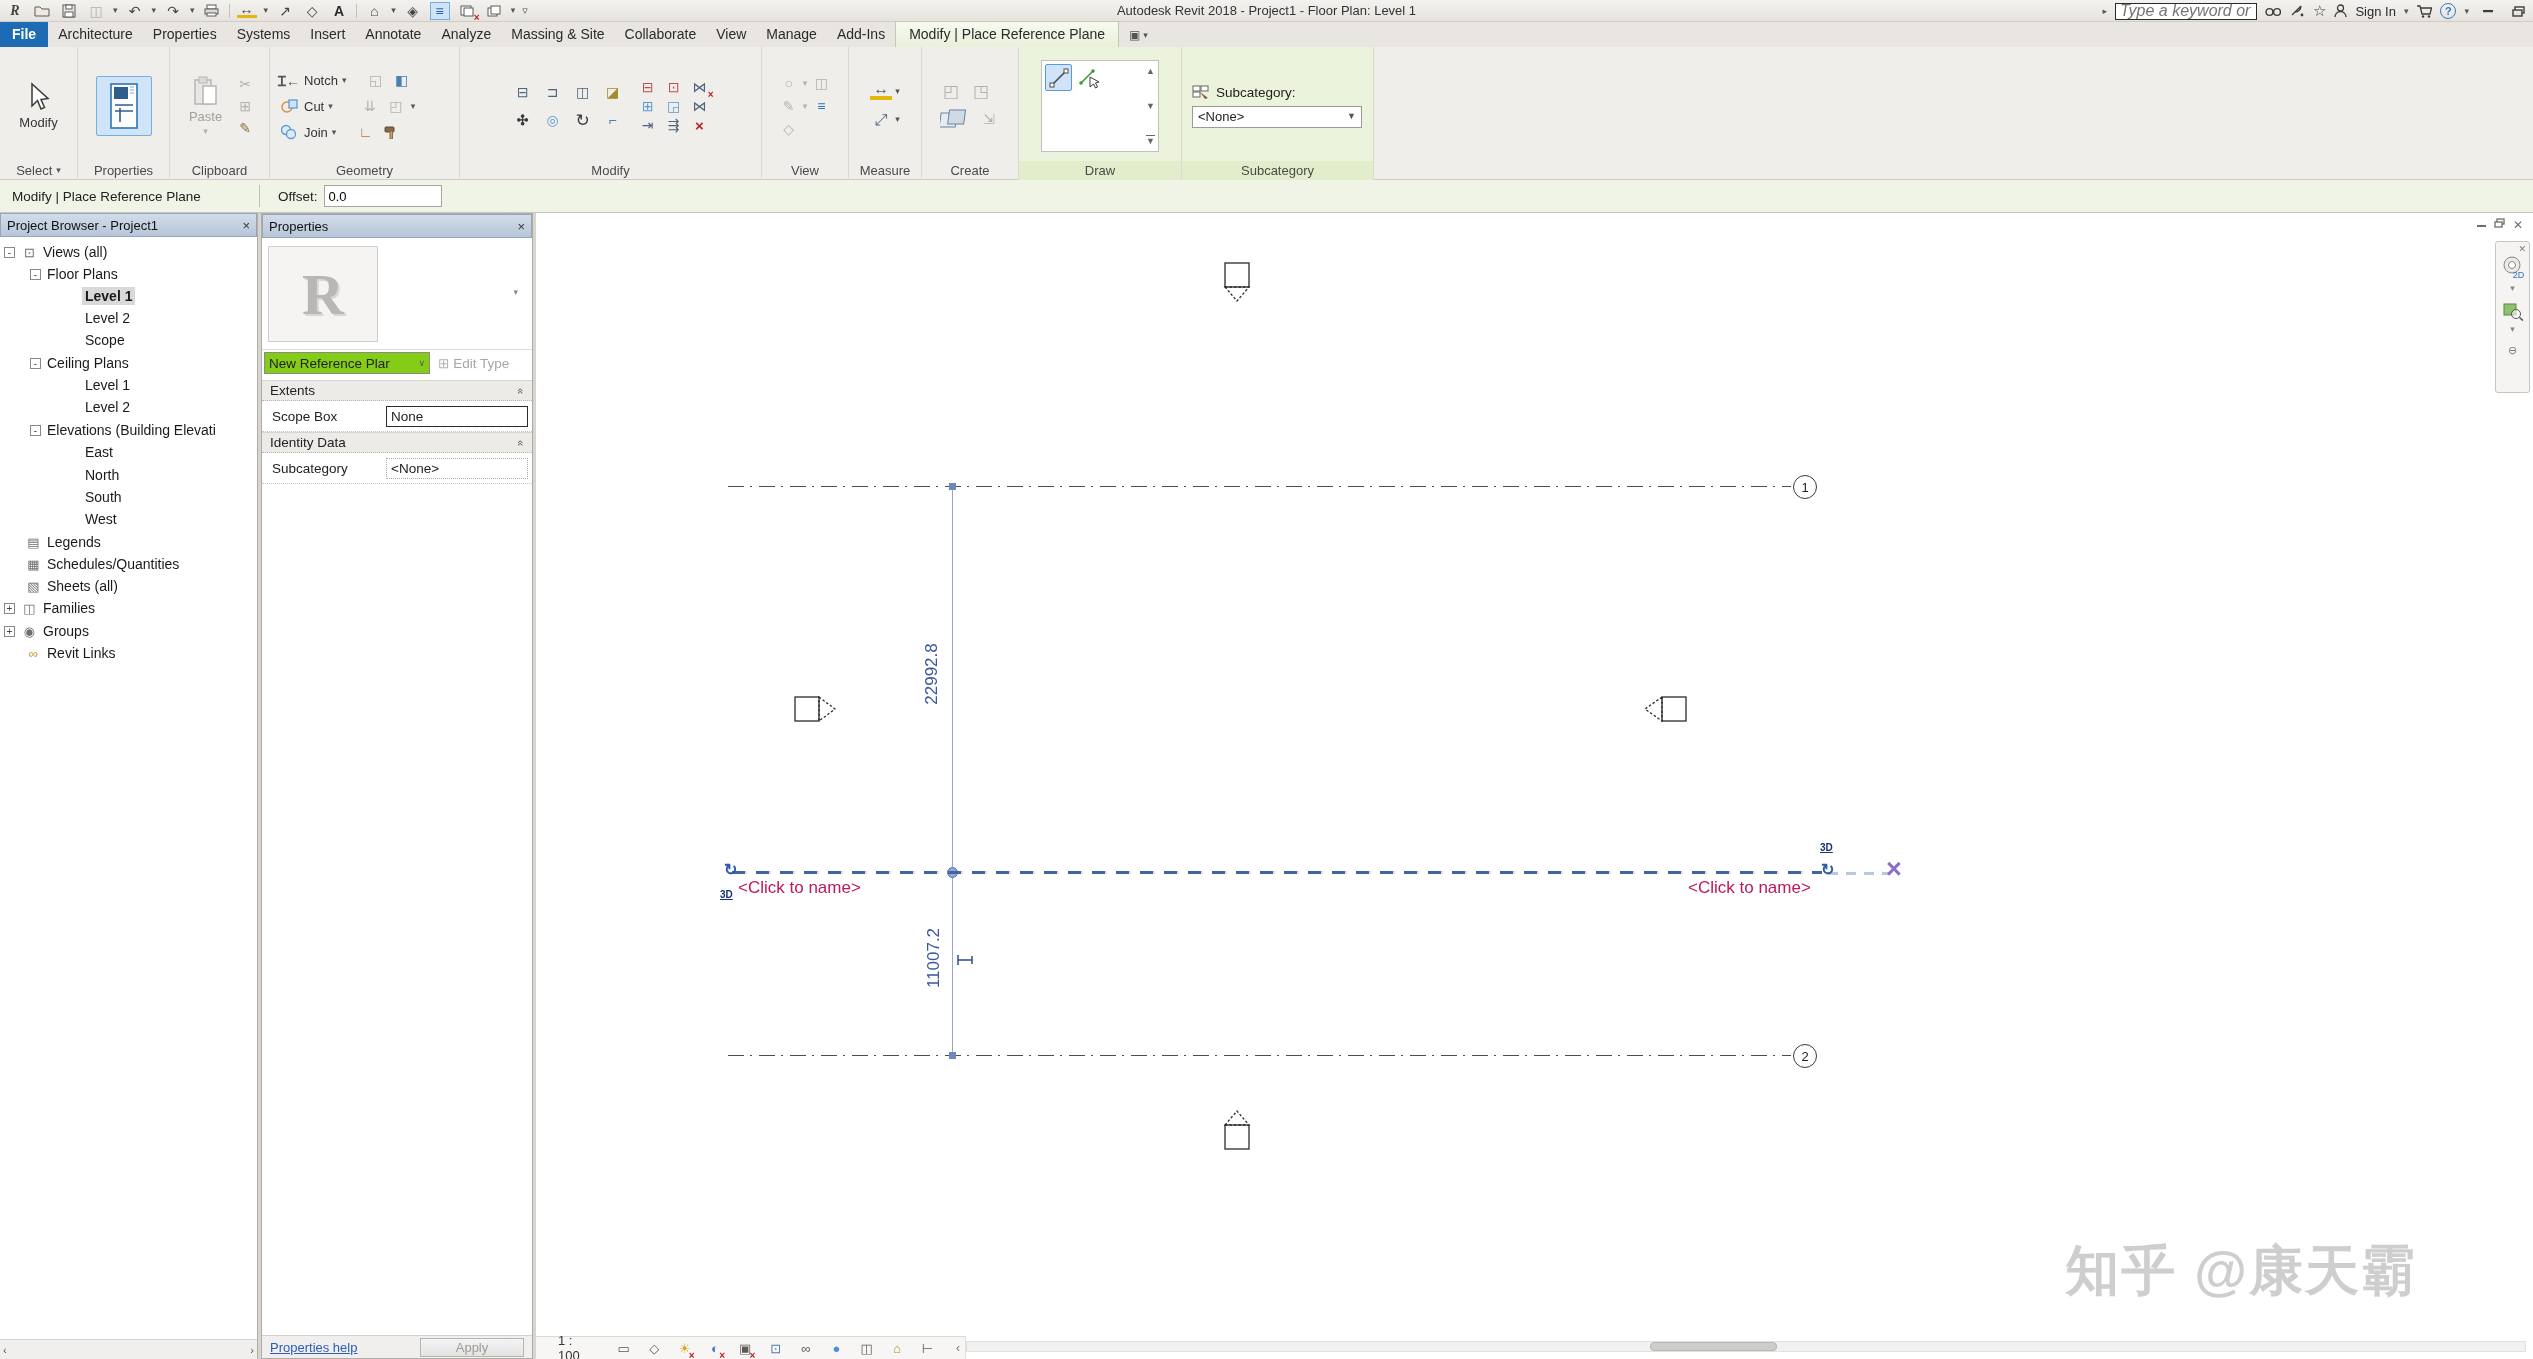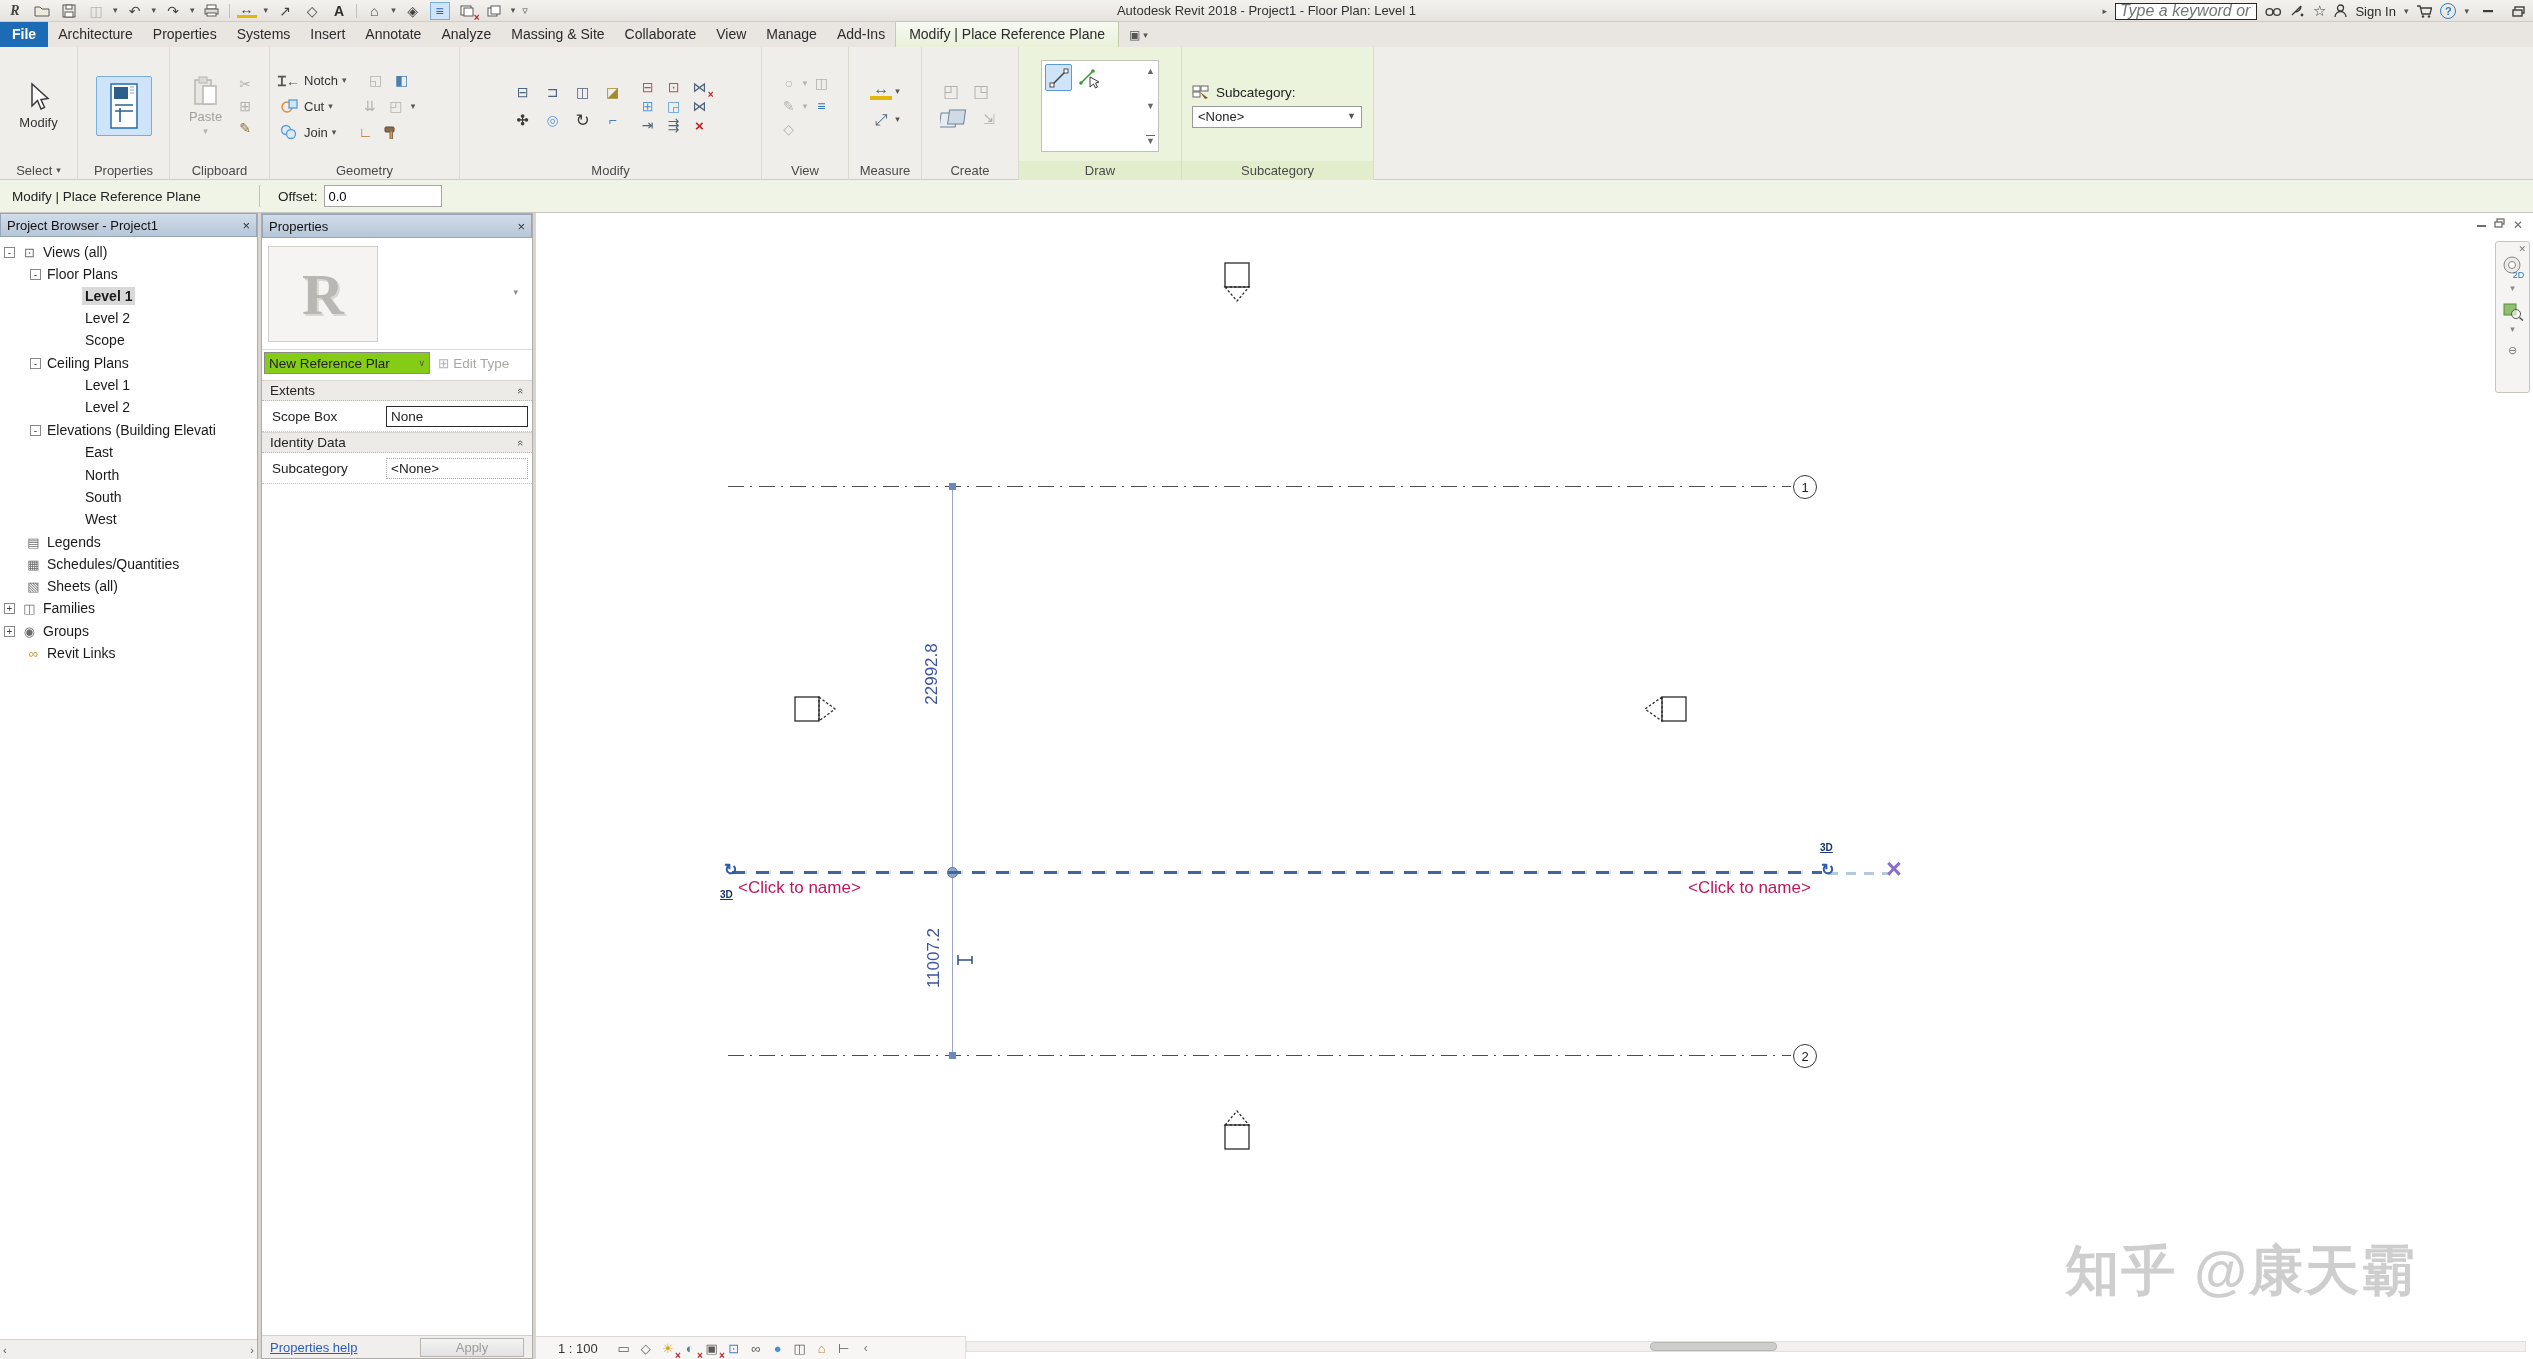--- a/index.html
+++ b/index.html
@@ -86,21 +86,21 @@
   .gridline{height:1px;background:repeating-linear-gradient(90deg,#4d4d4d 0 16px,transparent 16px 22px,#4d4d4d 22px 24px,transparent 24px 31px)}
   .bubble{width:24px;height:24px;border:1px solid #3a3a3a;border-radius:50%;background:#fff;font-size:13px;color:#222;display:flex;align-items:center;justify-content:center}
   .refv{width:1px;background:#9aa7c2}
   .refdash{height:3px;background:repeating-linear-gradient(90deg,#3f66a0 0 13px,rgba(63,102,160,.22) 13px 15px,transparent 15px 24px)}
   .refdash.lt{background:repeating-linear-gradient(90deg,#b9c9dd 0 10px,transparent 10px 18px)}
   .ctn{color:#be185d;font-size:17px;white-space:nowrap}
   .d3{color:#17336e;font-size:10px;font-weight:bold;text-decoration:underline}
   .rotg{color:#2d5ba8;font-size:16px;font-weight:bold;line-height:1}
   .dim{color:#3b55a0;font-size:17px;width:90px;text-align:center;transform:rotate(-90deg);white-space:nowrap}
   .elev{stroke:#2b2b2b;fill:none;stroke-width:1.3}
-  .vcb{left:0;bottom:0;width:1997px;height:23px;background:#f7f6f4;border-top:1px solid #dcd9d4;display:flex;align-items:center;gap:2px;padding-left:22px}
+  .vcb{left:0;bottom:0;width:1997px;height:23px;background:#f7f6f4;border-top:1px solid #dcd9d4;display:flex;align-items:center;gap:16px;padding-left:22px}
   .vi{position:relative;width:20px;height:19px;font-size:13px;color:#5a5a58}
   .rx{position:absolute;right:-3px;bottom:-3px;color:#c02020;font-weight:bold;font-size:10px}
   .navbar{right:3px;top:28px;width:35px;height:152px;background:rgba(244,243,241,.92);border:1px solid #c8c5c0;border-radius:3px;display:flex;flex-direction:column;align-items:center;padding:2px 0;color:#7c7a76}
   .wm{color:#c9c9c9;font-size:54px;letter-spacing:2px;white-space:nowrap;font-weight:bold;opacity:.9}
   .winctl{display:flex;gap:8px;color:#6e6c68;font-size:11px}
   .thumbbar{height:9px;background:#cdcdcb;border:1px solid #b8b6b2;border-radius:4px}
 </style>
 </head>
 <body>
 

